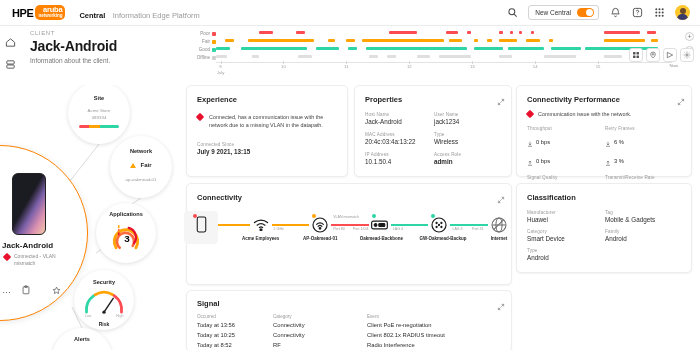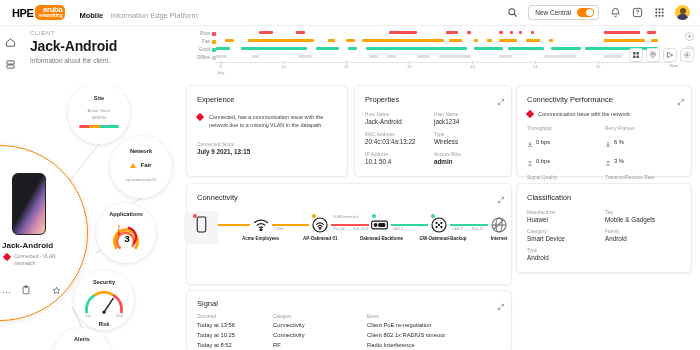--- a/index.html
+++ b/index.html
@@ -72,21 +72,21 @@
   .tl-zoom { position:absolute; right:0; top:4px; display:flex; flex-direction:column; gap:5px; align-items:center;}
   .tl-zbtn { width:9px;height:9px;border-radius:50%;border:1px solid #cfcfcf;color:#777;font-size:7px;
              display:flex;align-items:center;justify-content:center;cursor:pointer; background:#fff;}
   .seg { position:absolute; border-radius:1px; }
 
   
   .card {
     position:absolute; background:#fff; border:1px solid #ededed; border-radius:5px;
     box-shadow:0 1px 2px rgba(0,0,0,0.05);
   }
-  .card-title { font-size:7.5px; font-weight:400; color:#1f1f1f; }
+  .card-title { font-size:7.5px; font-weight:700; color:#1f1f1f; }
   .expand {
     position:absolute; right:6px; top:6px; width:8px; height:8px; cursor:pointer; color:#8a8a8a;
   }
   .kv-label { font-size:4.6px; color:#9a9a9a; letter-spacing:0.15px;}
   .kv-val { font-size:6.3px; color:#2b2b2b; margin-top:1px;}
   .kv-val.bold { font-weight:700; }
 
   .diamond { width:6px;height:6px;background:#e8112d;transform:rotate(45deg); border-radius:1px; flex:none;}
   .warn-tri { width:0;height:0;border-left:3.2px solid transparent;border-right:3.2px solid transparent;
               border-bottom:5.5px solid #ffa400; flex:none;}
@@ -135,21 +135,21 @@
 
   <div class="topbar">
     <div class="hpe-logo">
       <span class="hpe-word">HPE</span>
       <span class="aruba-badge">
         <span class="a1">aruba</span>
         <span class="a2">networking</span>
       </span>
     </div>
     <div>
-      <span class="central-title">Mobile</span>
+      <span class="central-title">Central</span>
       <span class="central-sub">Information Edge Platform</span>
     </div>
     <div class="topbar-right">
       <span class="ticon">
         <svg width="11" height="11" viewBox="0 0 24 24" fill="none" stroke="currentColor" stroke-width="2.2">
           <circle cx="10.5" cy="10.5" r="6.5"></circle>
             <line x1="15.5" y1="15.5" x2="21" y2="21"></line>
           </svg>
       </span>
       <span class="toggle-wrap">

